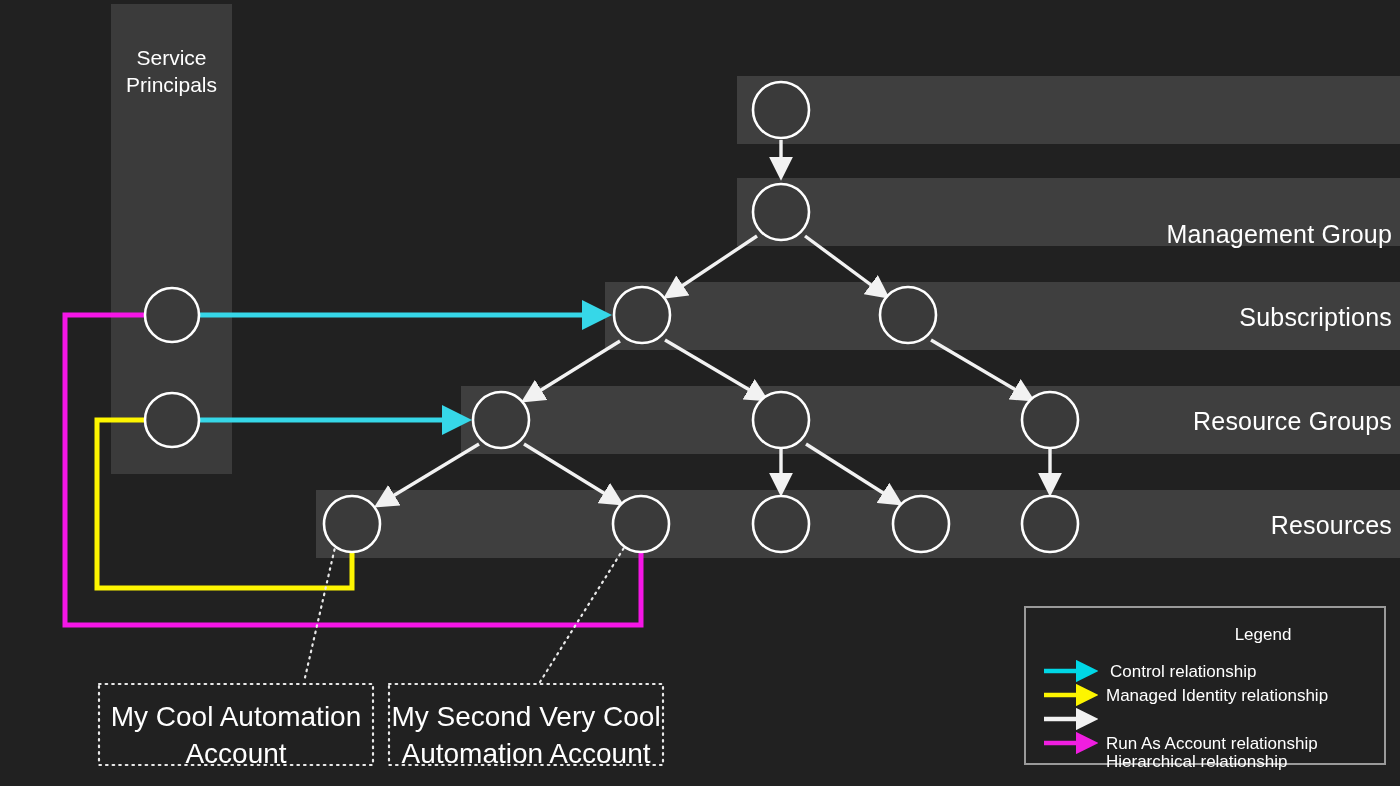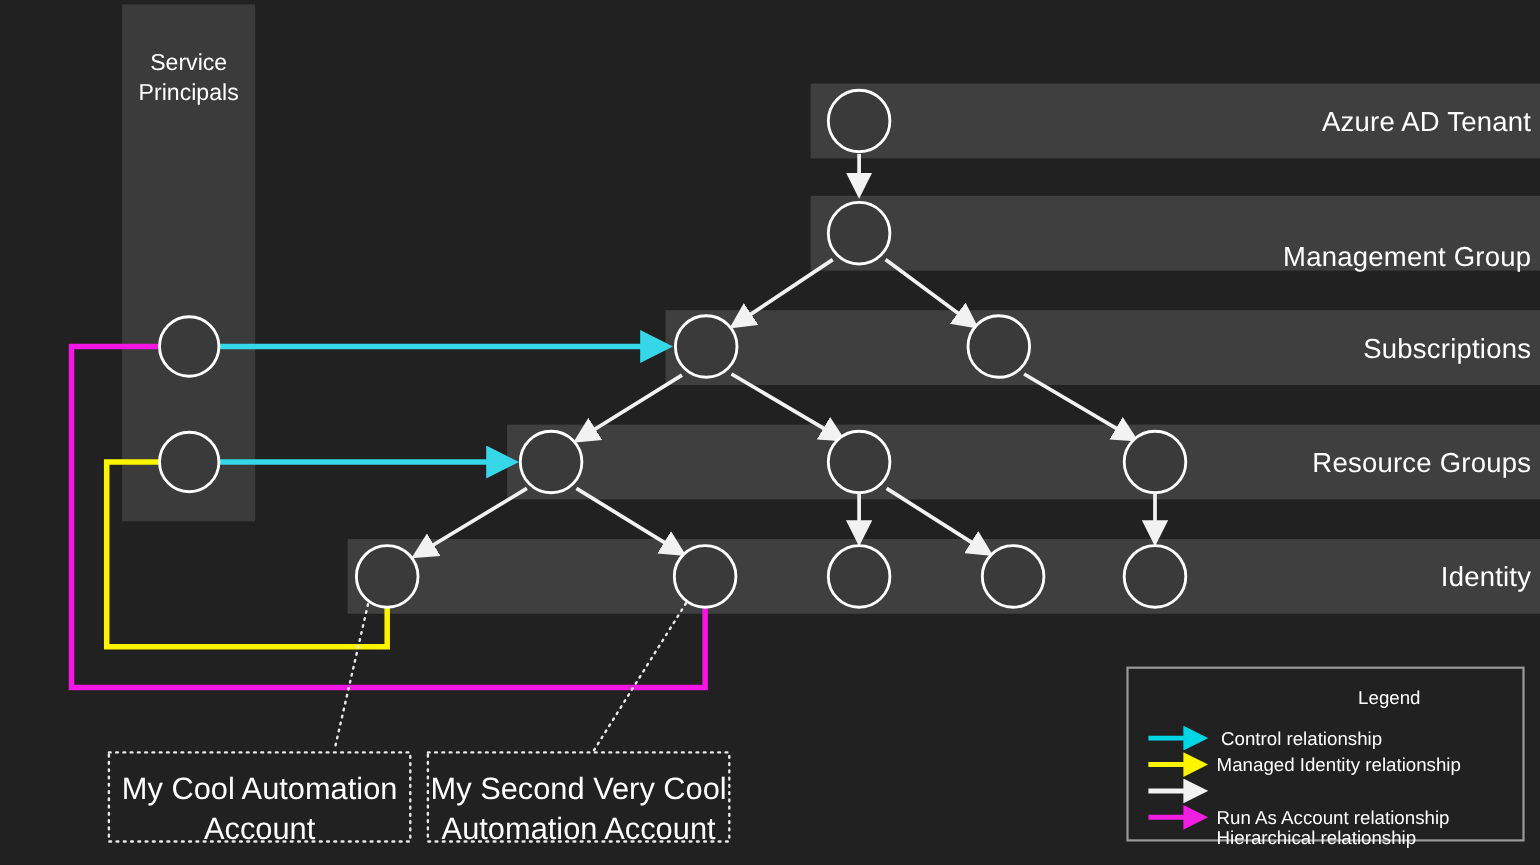--- a/index.html
+++ b/index.html
@@ -127,25 +127,24 @@
       <circle cx="352" cy="524" r="28"></circle>
       <circle cx="641" cy="524" r="28"></circle>
       <circle cx="781" cy="524" r="28"></circle>
       <circle cx="921" cy="524" r="28"></circle>
       <circle cx="1050" cy="524" r="28"></circle>
       <circle cx="172" cy="315" r="27"></circle>
       <circle cx="172" cy="420" r="27"></circle>
     </g>
   </svg>
 
-  <div class="tier-label" style="left:800px;top:97px;width:592px;">Azure AD Tenant</div>
   <div class="tier-label" style="left:800px;top:199px;width:592px;margin-top:21px;">Management Group</div>
   <div class="tier-label" style="left:800px;top:303px;width:592px;">Subscriptions</div>
   <div class="tier-label" style="left:800px;top:407px;width:592px;">Resource Groups</div>
-  <div class="tier-label" style="left:800px;top:511px;width:592px;">Identity</div>
+  <div class="tier-label" style="left:800px;top:511px;width:592px;">Resources</div>
 
   <svg class="layer">
     <g fill="none" stroke="#e8e8e8" stroke-width="2.2" stroke-dasharray="1.6 5" stroke-linecap="round">
       <rect x="99" y="684" width="274" height="81"></rect>
       <rect x="389" y="684" width="274" height="81"></rect>
     </g>
   </svg>
 
   <div class="callout-text" style="left:99px;top:698px;width:274px;">My Cool Automation
 Account</div>

